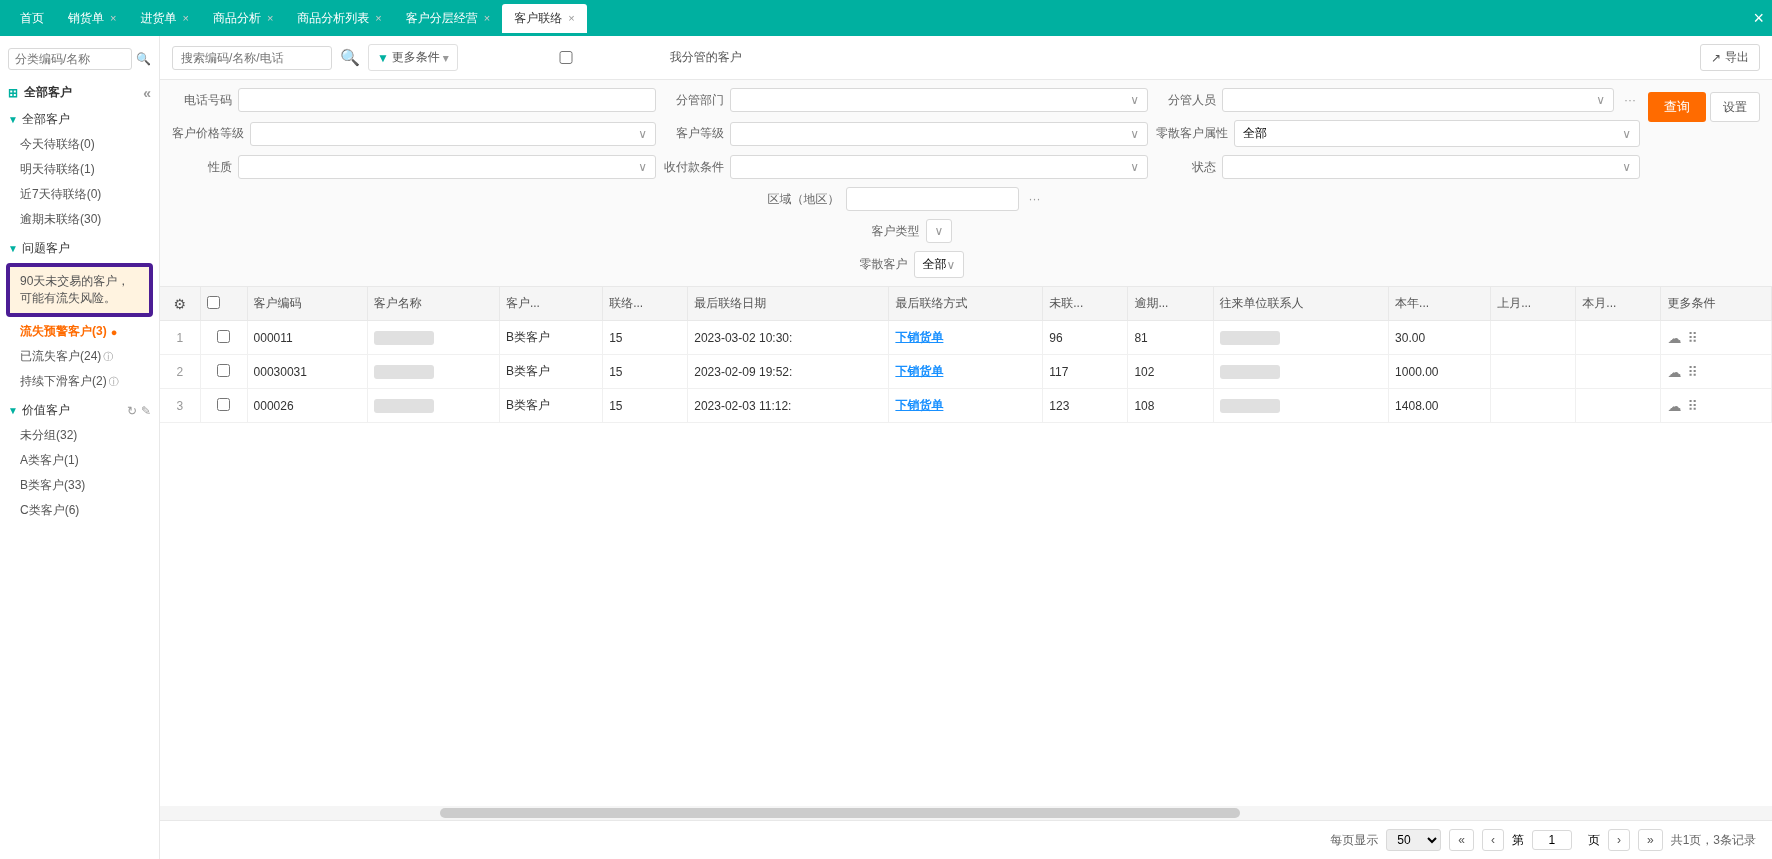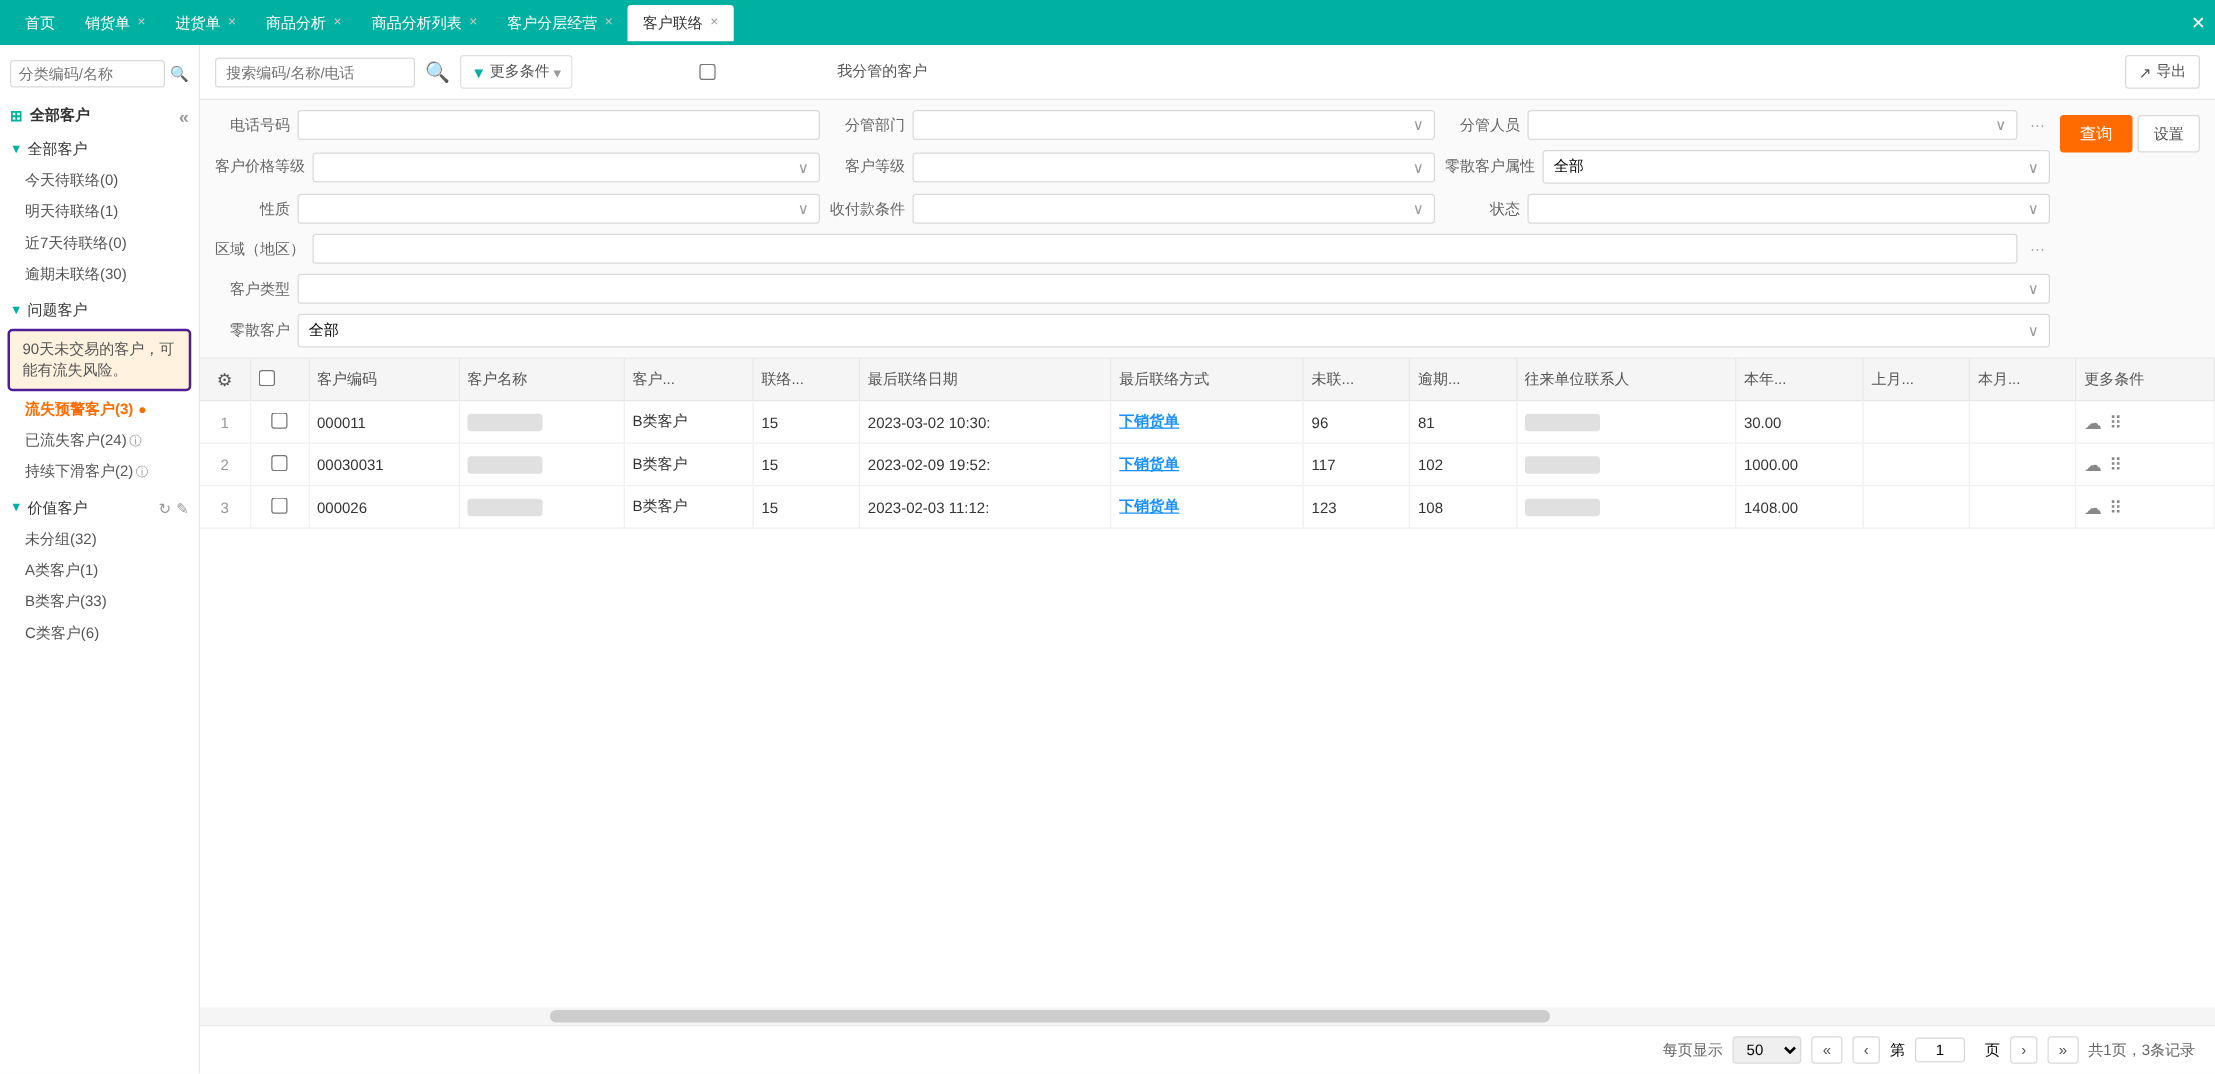--- a/index.html
+++ b/index.html
@@ -101,21 +101,21 @@
       padding: 4px 8px 4px 20px;
       color: #555;
       cursor: pointer;
       display: flex;
       align-items: center;
     }
     .sidebar-item.active { color: #ff6b00; font-weight: bold; }
     .sidebar-item .warn-icon { color: #ff6b00; margin-left: 4px; font-size: 11px; }
     .tooltip-box {
       background: #fff3e0;
-      border: 2px solid #4c1d95;
+      border: 4px solid #4c1d95;
       border-radius: 4px;
       padding: 6px 10px;
       margin: 2px 6px;
       color: #555;
       font-size: 11px;
     }
 
     
     .content {
       flex: 1;
@@ -179,20 +179,21 @@
     }
 
     
     .filter-panel {
       background: #fafafa;
       border-bottom: 1px solid #e8e8e8;
       padding: 8px 12px;
     }
     .filter-row {
       display: flex;
+      align-items: center;
       gap: 8px;
       margin-bottom: 8px;
     }
     .filter-row:last-child { margin-bottom: 0; flex-direction: column; }
     .filter-field {
       display: flex;
       align-items: center;
       gap: 6px;
       flex: 1;
     }

